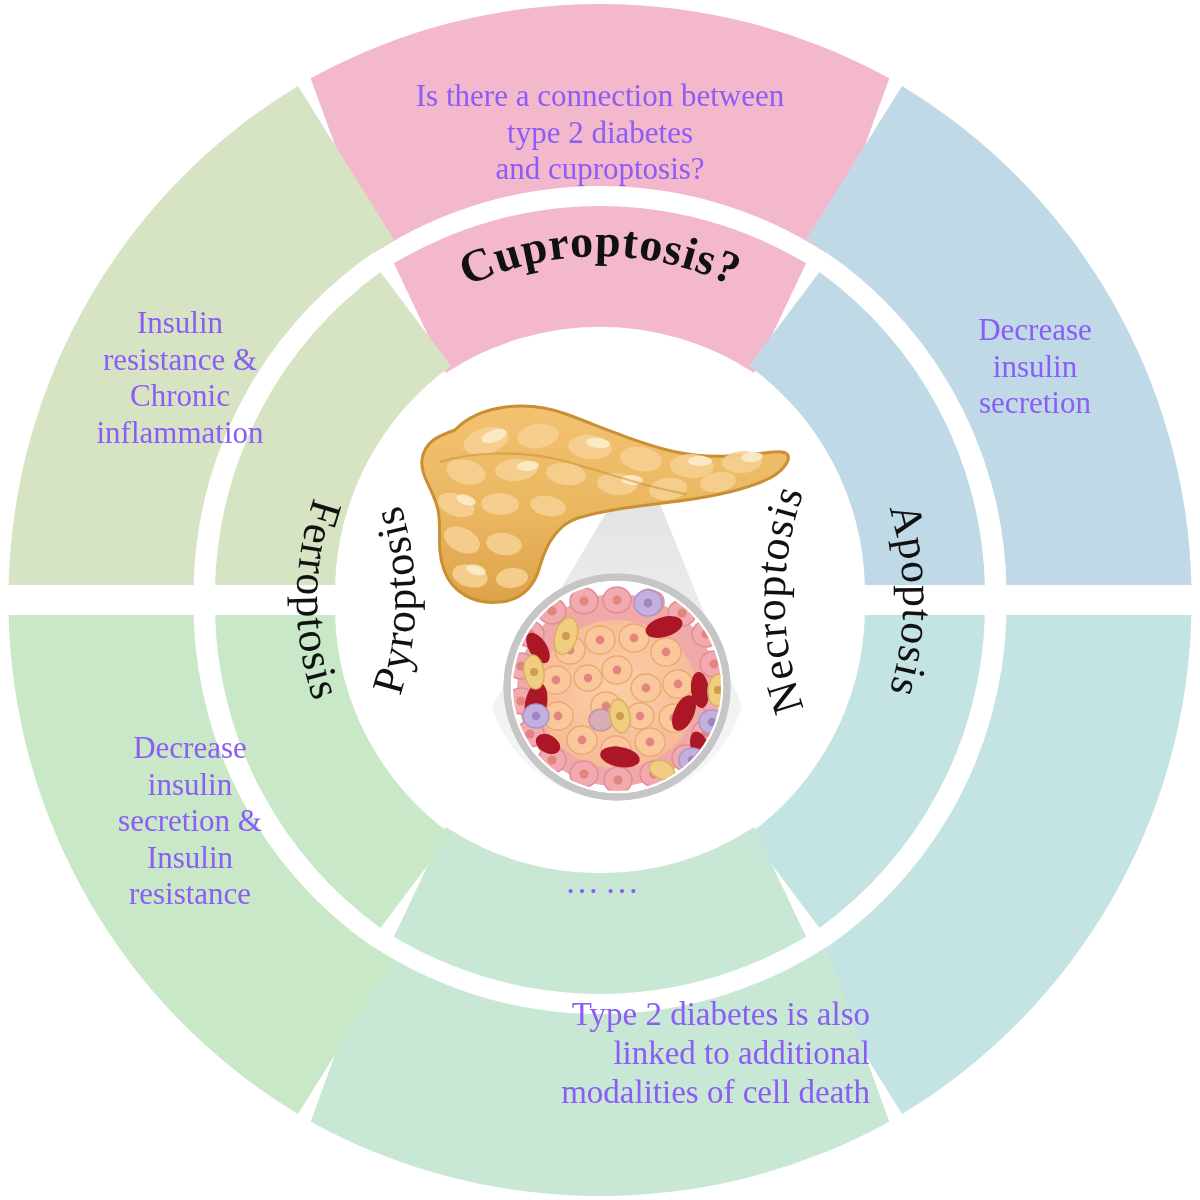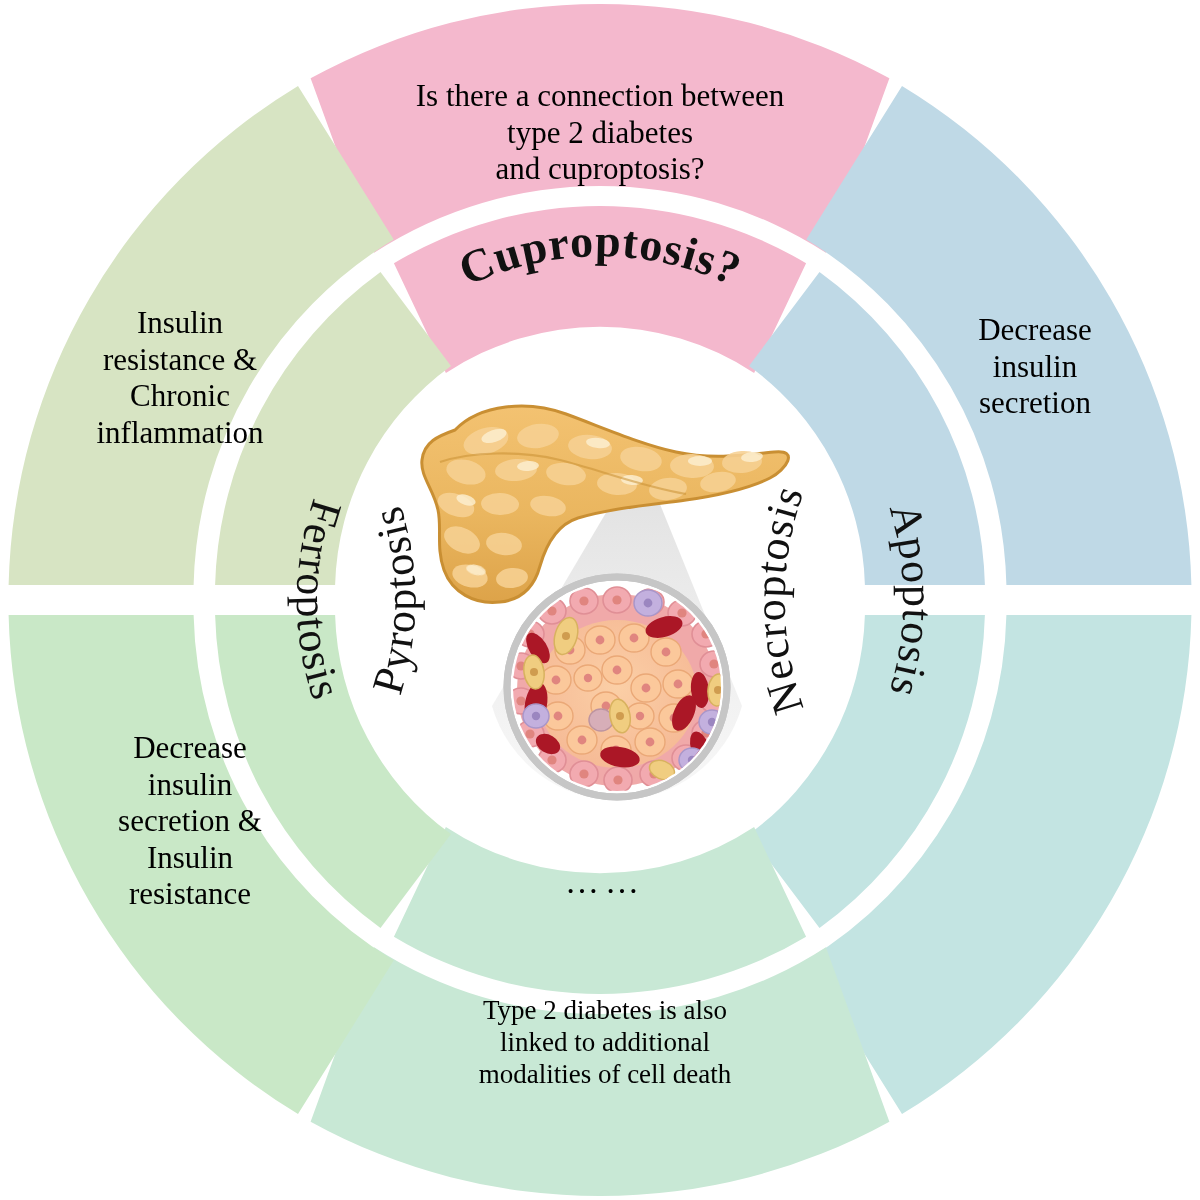--- a/index.html
+++ b/index.html
@@ -21,29 +21,29 @@
   }
   svg.wheel {
     position: absolute;
     left: 0;
     top: 0;
     width: 1200px;
     height: 1200px;
   }
   .seg-text {
     position: absolute;
-    color: #000000;
+    color: #8b5cf6;
     text-align: center;
     line-height: 1.18;
     white-space: pre-line;
     font-family: "Liberation Serif", "DejaVu Serif", serif;
     pointer-events: none;
   }
   .outer-label { font-size: 31px; }
-  .bottom-label { font-size: 27px; }
+  .bottom-label { font-size: 33px; text-align: right; }
   .ellipsis-label {
     font-size: 34px;
     letter-spacing: 6px;
   }
   .curved-label text {
     font-family: "Liberation Serif", "DejaVu Serif", serif;
     fill: #111111;
   }
 </style>
 </head>

